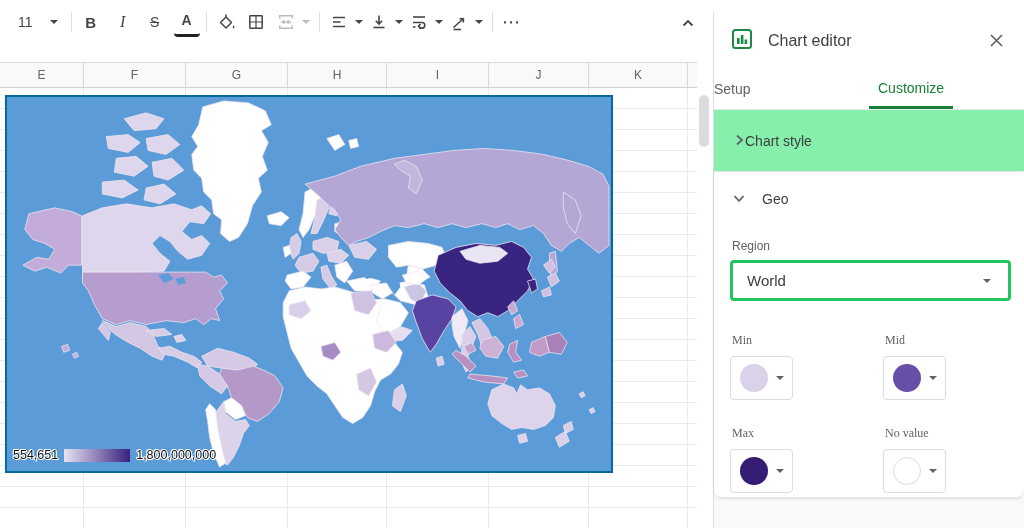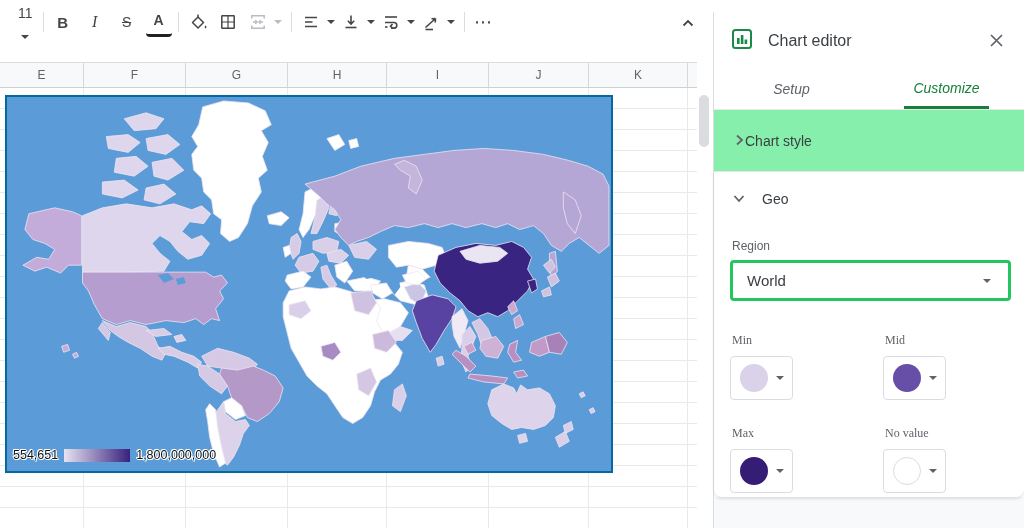--- a/index.html
+++ b/index.html
@@ -13,21 +13,21 @@
           color:#444746; border-radius:4px; font-size:14px; }
   .tbtn svg { display:block; }
   .glyph-b { font-weight:700; font-size:15px; }
   .glyph-i { font-style:italic; font-family:"Liberation Serif",serif; font-size:16px; }
   .glyph-s { text-decoration:line-through; font-size:14px; }
   .glyph-a { font-weight:700; font-size:14px; border-bottom:3px solid #202124; line-height:13px; }
   .caret { width:0; height:0; border-left:4px solid transparent; border-right:4px solid transparent;
            border-top:4px solid #444746; margin:0 3px; }
   .caret.dim { border-top-color:#b9bcc1; }
   .tdiv { width:1px; height:20px; background:#dadce0; margin:0 6px; }
-  .fontsize { display:flex; align-items:center; gap:14px; padding:0 4px 0 8px; color:#444746; font-size:14px;flex-direction:column; }
+  .fontsize { display:flex; align-items:center; gap:14px; padding:0 4px 0 8px; color:#444746; font-size:14px; }
   .dim { color:#b9bcc1; }
   #collapse-btn { position:absolute; right:12px; top:8px; }
 
   
   #colheaders { position:absolute; left:0; top:62px; width:697px; height:26px; display:flex;
                 background:#f8f9fa; border-top:1px solid #dadce0; border-bottom:1px solid #cdd1d6; }
   .colcell { border-right:1px solid #d5d8db; display:flex; align-items:center; justify-content:center;
              color:#5f6368; font-size:12px; }
   #gridbody { position:absolute; left:0; top:88px; width:697px; height:440px; background:#fff;
               background-image:repeating-linear-gradient(to bottom,#fff 0 20px,#e7e9ec 20px 21px); }
@@ -47,22 +47,22 @@
   #vscroll .thumb { position:absolute; left:2px; top:7px; width:10px; height:52px;
                     background:#dadce0; border-radius:5px; }
 
   
   #panel { position:absolute; left:713px; top:12px; width:311px; height:528px; background:#fff;
            border-left:1px solid #dadce0; display:flex; flex-direction:column; }
   .panel-header { height:57px; display:flex; align-items:center; padding:0 16px; gap:14px; flex:none; }
   .panel-title { font-size:16px; color:#3c4043; flex:1; }
   .closebtn { width:24px; height:24px; display:flex; align-items:center; justify-content:center; }
   .tabs { height:41px; display:flex; border-bottom:1px solid #e8eaed; flex:none; }
-  .tab { flex:1; display:flex; align-items:center; justify-content:center;
-         font-size:14px; font-weight:500; color:#5f6368;font-style:italic; }
+  .tab { flex:1; display:flex; align-items:center; 
+         font-size:14px; font-weight:500; color:#5f6368; }
   .tab.active { color:#188038; }
   .tab.active .tab-inner { height:100%; display:flex; align-items:center; padding:0 9px;
                            border-bottom:3px solid #188038; }
   .section-collapsed { height:62px; background:#86efac; display:flex; align-items:center; 
                        padding:0 19px; font-size:14px; font-weight:500; color:#3c4043;
                        border-bottom:1px solid #e4e6e8; flex:none; }
   .geo-card { background:#fff; flex:none; padding-bottom:4px;
               box-shadow:0 2px 3px rgba(60,64,67,.14); border-radius:0 0 8px 8px; position:relative; z-index:1; }
   .geo-header { height:53px; display:flex; align-items:center; gap:17px; padding:0 19px;
                 font-size:14px; font-weight:500; color:#3c4043; }

